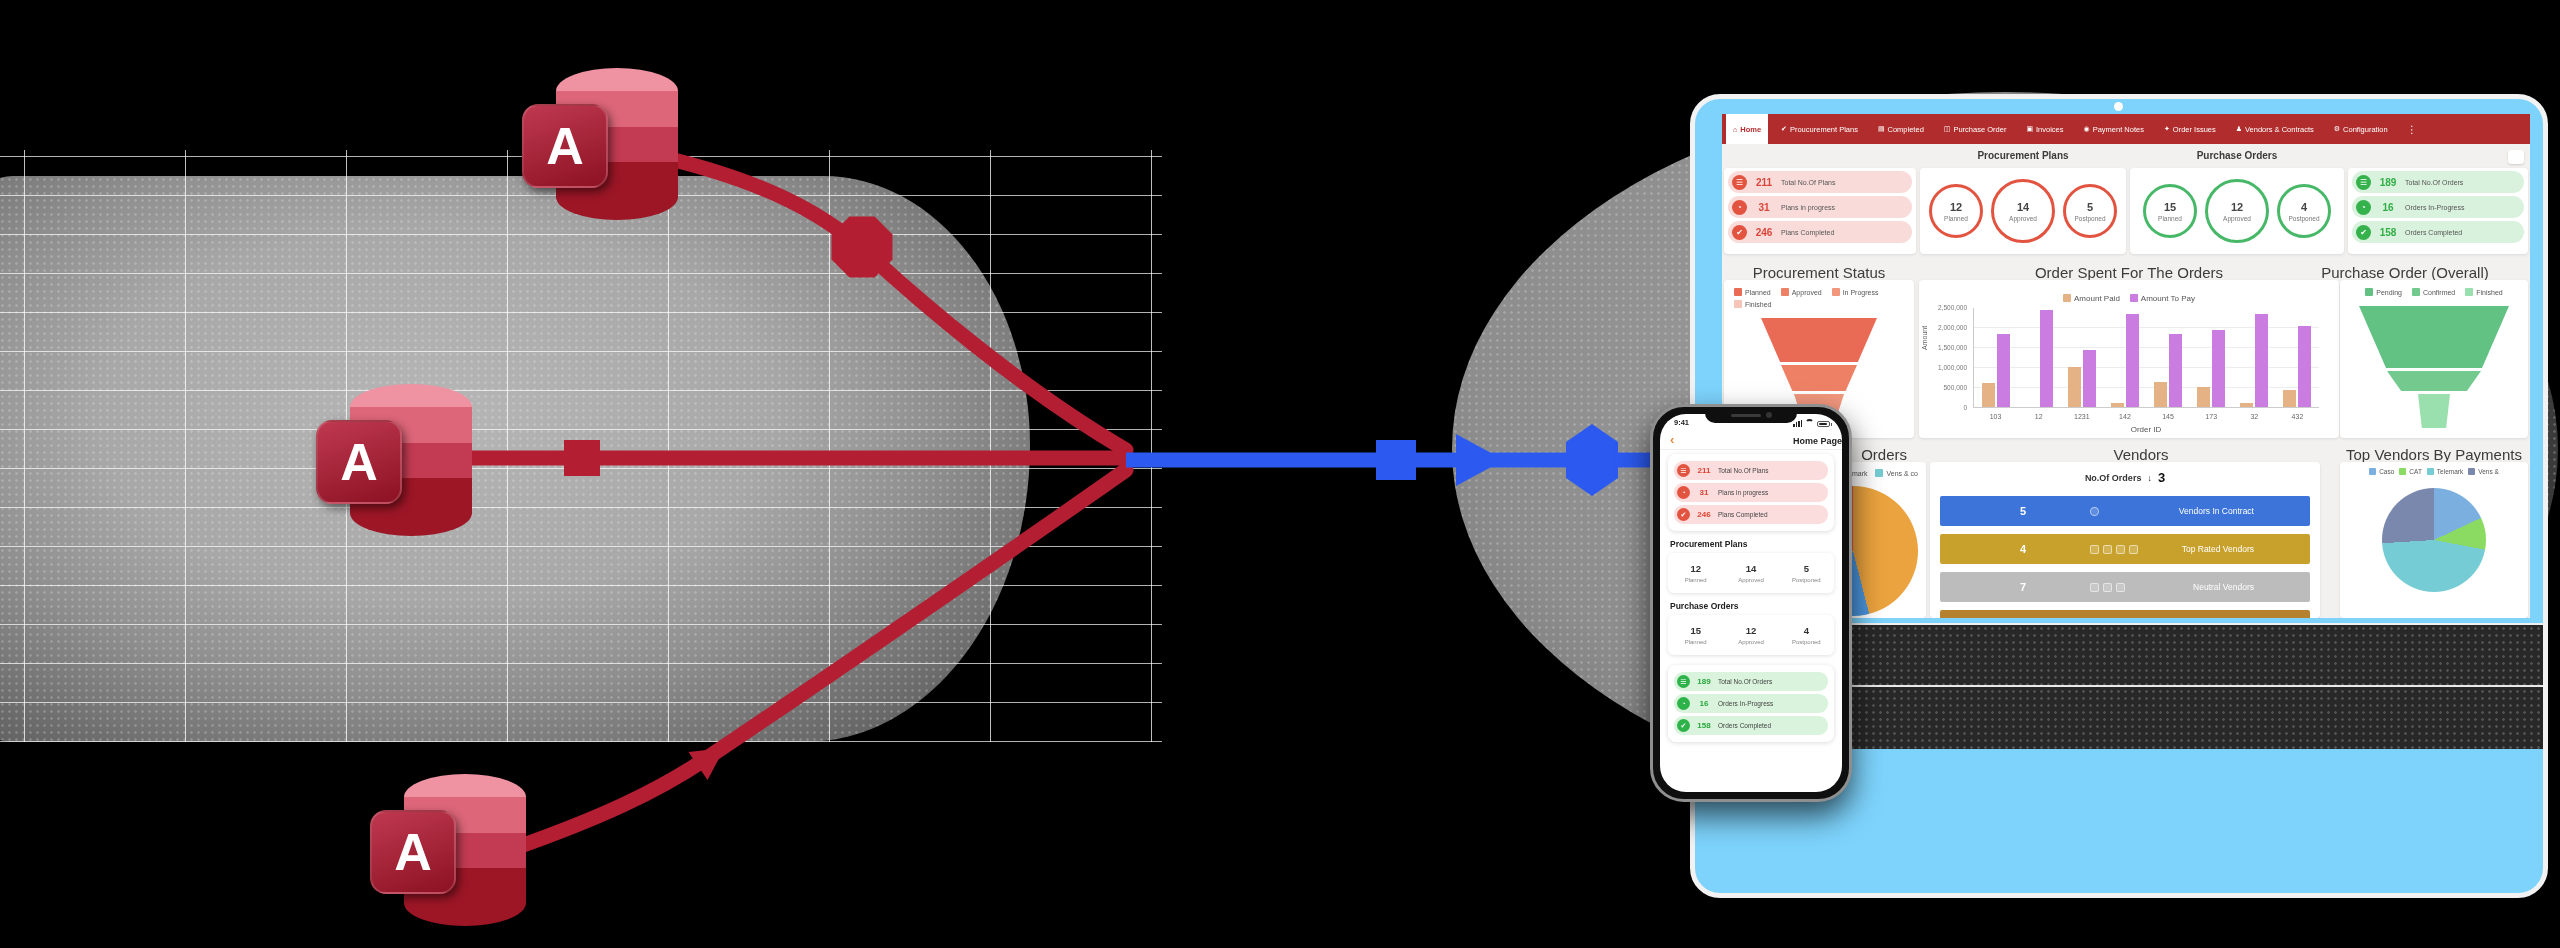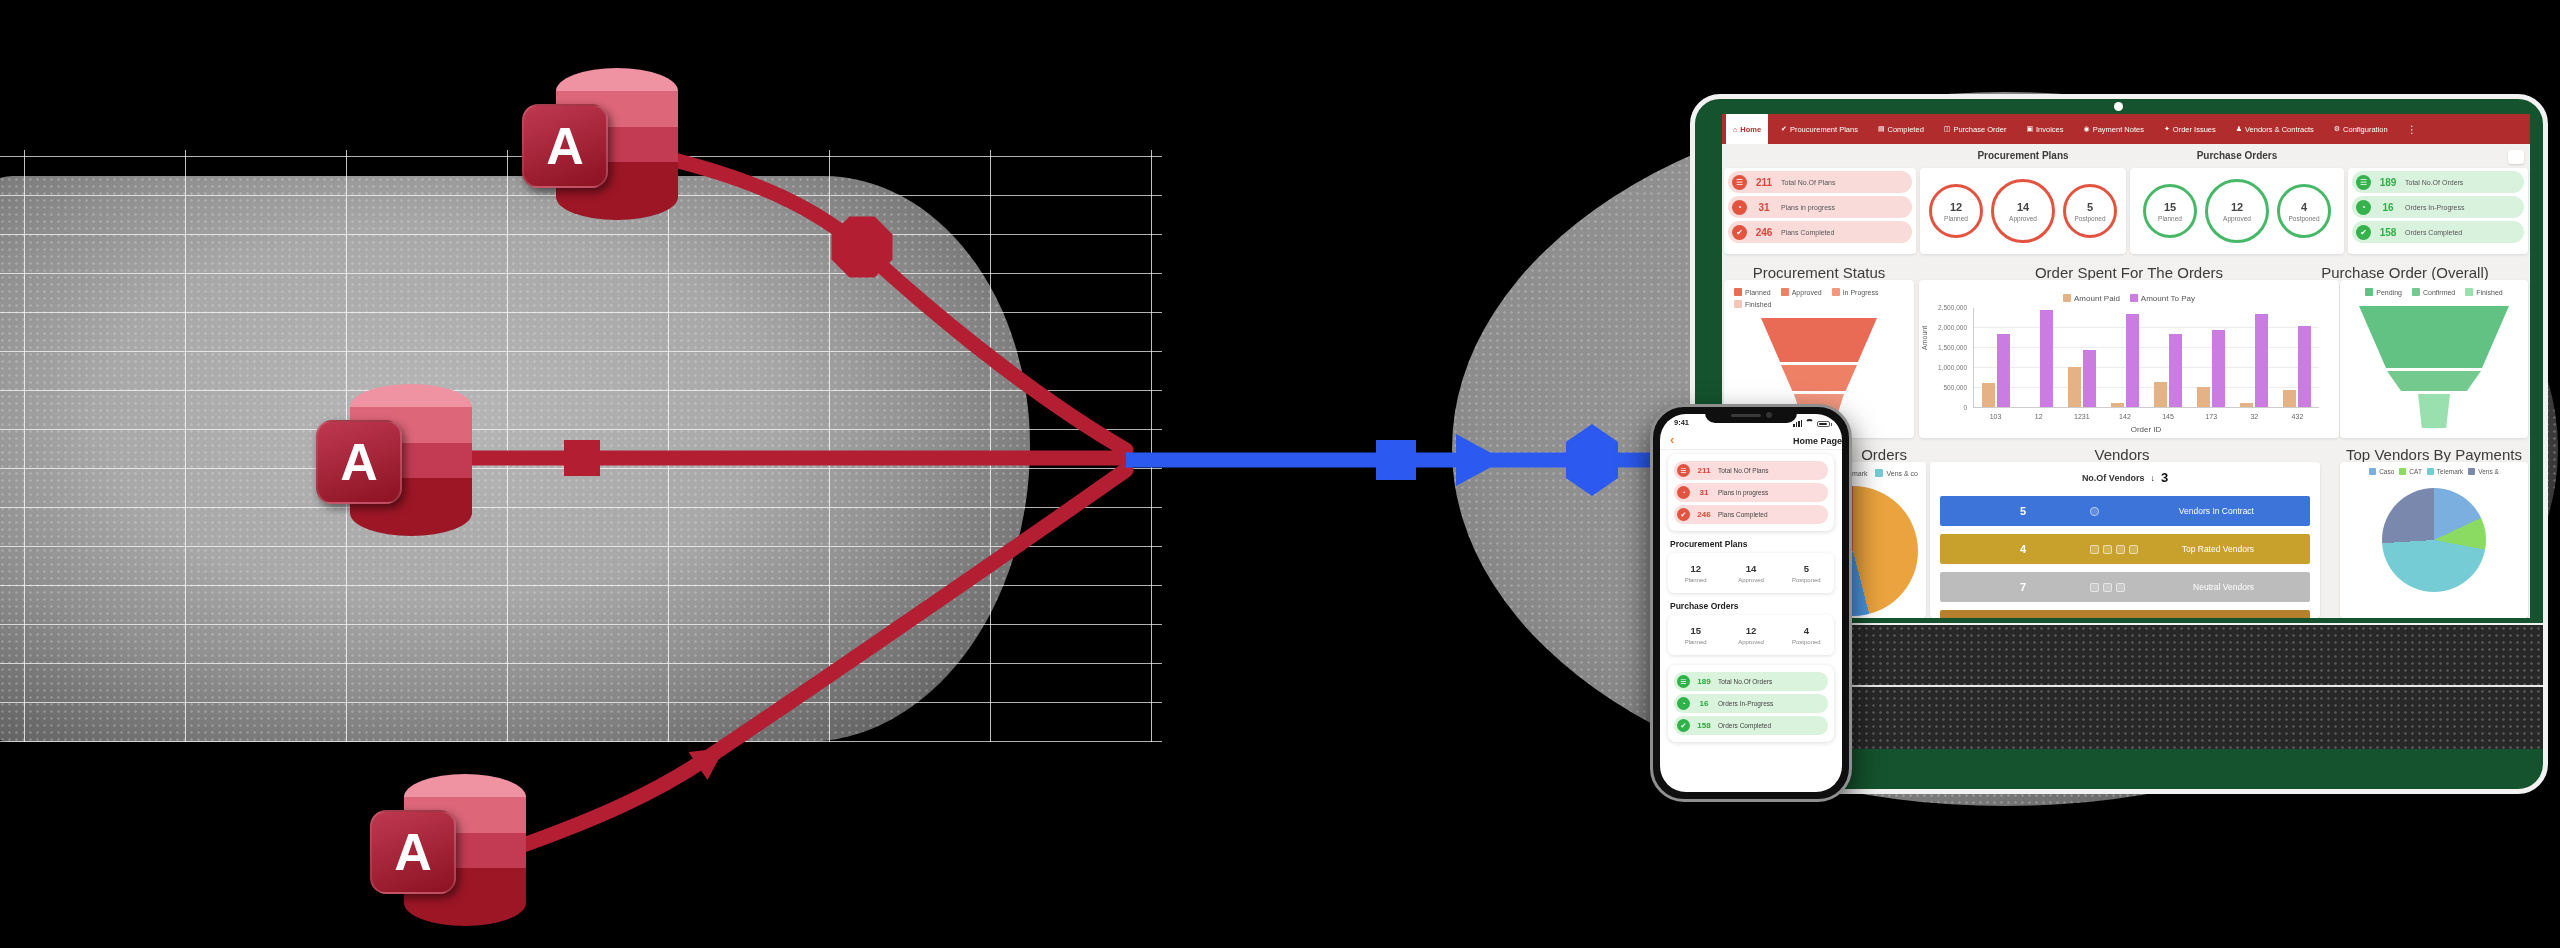--- a/index.html
+++ b/index.html
@@ -28,22 +28,22 @@
   .cyl .body{position:absolute;left:0;top:23px;width:122px;height:106px;
     background:linear-gradient(#dd6679 0 34%, #c23b52 34% 67%, #9c1626 67% 100%);}
   .cyl .bot{position:absolute;left:0;bottom:0;width:122px;height:46px;border-radius:50%;background:#9c1626;}
   .cyl .cap{position:absolute;left:0;top:0;width:122px;height:46px;border-radius:50%;background:#ef92a2;}
   .badge{position:absolute;left:0;top:36px;width:86px;height:84px;border-radius:16px;
     background:linear-gradient(160deg,#bf3950,#8c1122);color:#fff;font-weight:bold;font-size:52px;
     display:flex;align-items:center;justify-content:center;
     box-shadow:3px 4px 8px rgba(0,0,0,.5);border:2px solid rgba(255,255,255,.15);}
 
   
-  #monitor{position:absolute;left:1690px;top:94px;width:858px;height:700px;
-    border:5px solid #f2f2f2;border-radius:30px;background:#14532d;overflow:hidden;}
+  #monitor{position:absolute;left:1690px;top:94px;width:858px;height:804px;
+    border:5px solid #f2f2f2;border-radius:30px;background:#7dd3fc;overflow:hidden;}
   #cam{position:absolute;left:419px;top:3px;width:9px;height:9px;border-radius:50%;background:#fff;}
   #chin{position:absolute;left:0;top:524px;right:0;height:126px;background:#282828;border-top:2px solid #f0f0f0;}
   #chin .line2{position:absolute;left:0;top:60px;width:100%;height:2px;background:#e8e8e8;}
 
   
   #dash{position:absolute;left:27px;top:15px;width:808px;height:504px;background:#f2f1ef;overflow:hidden;font-size:8px;color:#444;}
   #dash .panel{position:absolute;background:#fff;border-radius:4px;box-shadow:0 1px 3px rgba(0,0,0,.10);}
   .sect-title{position:absolute;text-align:center;font-size:10px;font-weight:bold;color:#3b3b3b;}
   .ptitle{position:absolute;text-align:center;font-size:15px;font-weight:normal;color:#3b3b3b;}
 
@@ -392,34 +392,34 @@
         <span><span class="chip" style="background: rgb(154, 223, 174);"></span><span>Finished</span></span>
       </div>
       <div style="margin-top:8px;">
         <div class="fseg trap3" style="width: 150px; height: 62px; background: rgb(98, 194, 131);"></div>
         <div class="fseg trap2" style="width: 94px; height: 20px; margin-top: 3px; background: rgb(116, 202, 142);"></div>
         <div class="fseg trap4" style="width: 32px; height: 34px; margin-top: 3px; background: rgb(154, 223, 174);"></div>
       </div>
     </div>
 
     <div class="ptitle" style="left:0px;top:332px;width:185px;text-align:right;">Orders</div>
-    <div class="ptitle" style="left:205px;top:332px;width:390px;">Vendors</div>
+    <div class="ptitle" style="left:224px;top:332px;width:390px;">Vendors</div>
     <div class="ptitle" style="left:618px;top:332px;width:188px;">Top Vendors By Payments</div>
 
     <div class="panel" style="left:2px;top:348px;width:202px;height:156px;">
       <div class="legend" style="justify-content:flex-end;padding:7px 8px 0 8px;gap:8px;">
         <span><span class="chip" style="background: rgb(118, 204, 212);"></span><span>Telemark</span></span>
         <span><span class="chip" style="background: rgb(118, 204, 212);"></span><span>Vens &amp; co</span></span>
       </div>
       <div class="pie" style="left: 64px; top: 24px; width: 130px; height: 130px; background: conic-gradient(rgb(234, 163, 62) 0deg, rgb(234, 163, 62) 165.6deg, rgb(75, 150, 224) 165.6deg, rgb(75, 150, 224) 212.4deg, rgb(118, 204, 212) 212.4deg, rgb(118, 204, 212) 280.8deg, rgb(226, 85, 69) 280.8deg, rgb(226, 85, 69) 360deg);"></div>
     </div>
 
     <div class="panel" style="left:208px;top:348px;width:390px;height:156px;">
       <div id="v-head">
-        <span class="vh-label">No.Of Vendors</span>
+        <span class="vh-label">No.Of Orders</span>
         <span class="vh-icon">↓</span>
         <span class="vh-count">3</span>
       </div>
       <div style="position:absolute;left:0;top:34px;right:0;">
         <div class="vrow" style="background: rgb(60, 116, 217);">
           <span class="vcount">5</span>
           <span class="vicons">
               <span class="vicon" style="border-radius:50%;"></span>
             </span>
           <span class="vlabel">Vendors In Contract</span>

